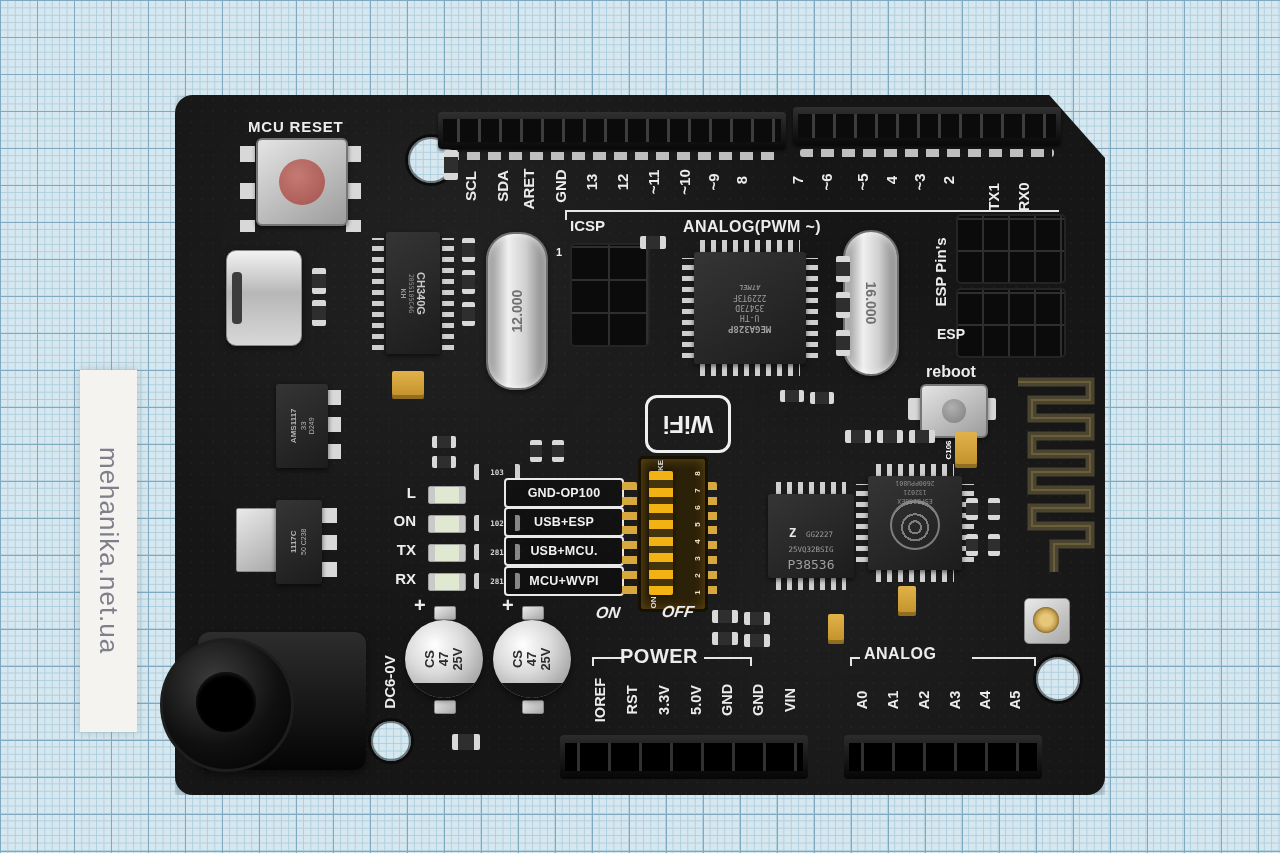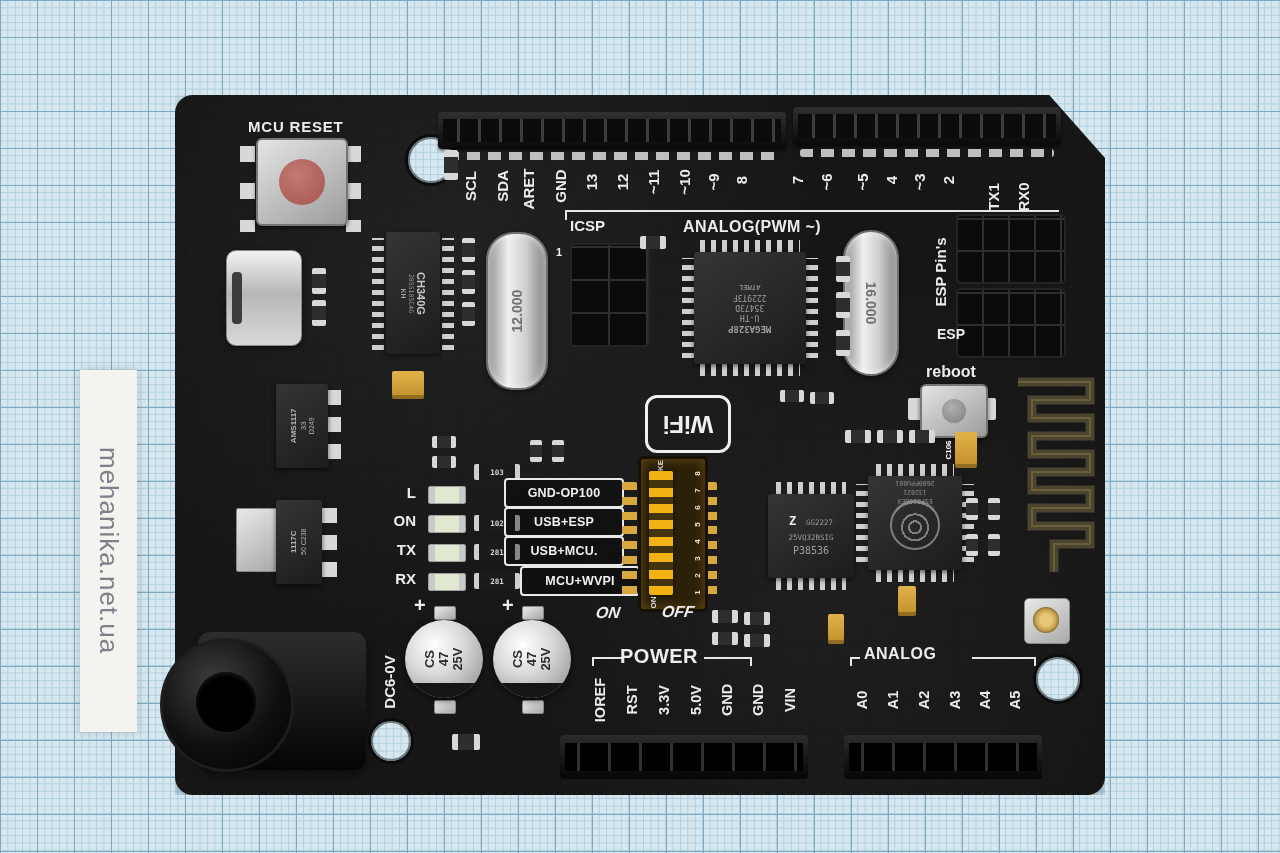--- a/index.html
+++ b/index.html
@@ -225,21 +225,21 @@
   <div class="led" style="left:428px;top:544px;"></div>
   <div class="led" style="left:428px;top:573px;"></div>
   <div class="res" style="left:474px;top:464px;">103</div>
   <div class="res" style="left:474px;top:515px;">102</div>
   <div class="res" style="left:474px;top:544px;">281</div>
   <div class="res" style="left:474px;top:573px;">281</div>
 
   <div class="legend" style="left:504px;top:478px;">GND-OP100</div>
   <div class="legend" style="left:504px;top:507px;">USB+ESP</div>
   <div class="legend" style="left:504px;top:536px;">USB+MCU.</div>
-  <div class="legend" style="left:504px;top:566px;margin-left:16px;">MCU+WVPI</div>
+  <div class="legend" style="left:504px;top:566px;">MCU+WVPI</div>
 
   <div class="goldcol" style="left:622px;top:482px;height:118px;"></div>
   <div class="goldcol" style="left:702px;top:482px;height:118px;"></div>
   <div class="dip" style="left:638px;top:456px;width:64px;height:150px;">
     <span class="abs" style="left:14px;top:2px;font-size:8px;color:#ddd;font-weight:700;transform:rotate(-90deg);">KE</span>
     <div class="dip-sliders"></div>
     <div class="dip-nums">
       <span>8</span>
       <span>7</span>
       <span>6</span>
@@ -250,25 +250,25 @@
       <span>1</span>
     </div>
     <span class="abs" style="left:6px;bottom:2px;font-size:8px;color:#ddd;font-weight:700;transform:rotate(-90deg);">ON</span>
   </div>
   <span class="hl" style="left:596px;top:604px;font-size:16px;font-style:italic;transform:skewX(-8deg);">ON</span>
   <span class="hl" style="left:662px;top:603px;font-size:16px;font-style:italic;transform:skewX(-8deg);">OFF</span>
 
   <div class="psh" style="left:776px;top:482px;width:70px;"></div>
   <div class="psh" style="left:776px;top:578px;width:70px;"></div>
   <div class="chip" style="left:768px;top:494px;width:86px;height:84px;">
-    <div class="mono" style="padding-top:14px;text-align:center;color:#9f9f9f;line-height:1.5;">
+    <div class="mono" style="padding-top:26px;text-align:center;color:#9f9f9f;line-height:1.5;">
       <div><span style="font-size:12px;font-weight:700;color:#e8e8e8;">Z</span>
            <span style="font-size:7.5px;">GG2227</span></div>
       <div style="font-size:7.5px;">25VQ32BSIG</div>
-      <div style="font-size:10px;">P38536</div>
+      <div style="font-size:13px;">P38536</div>
     </div>
   </div>
 
   <div class="psh" style="left:876px;top:464px;width:78px;"></div>
   <div class="psh" style="left:876px;top:570px;width:78px;"></div>
   <div class="psv" style="left:856px;top:484px;height:78px;"></div>
   <div class="psv" style="left:962px;top:484px;height:78px;"></div>
   <div class="chip" style="left:868px;top:476px;width:94px;height:94px;">
     <div class="chiptext rot180 mono" style="top:3px;font-size:6.5px;line-height:1.35;color:#8f8f8f;">
       <div>ESP8266EX</div>

